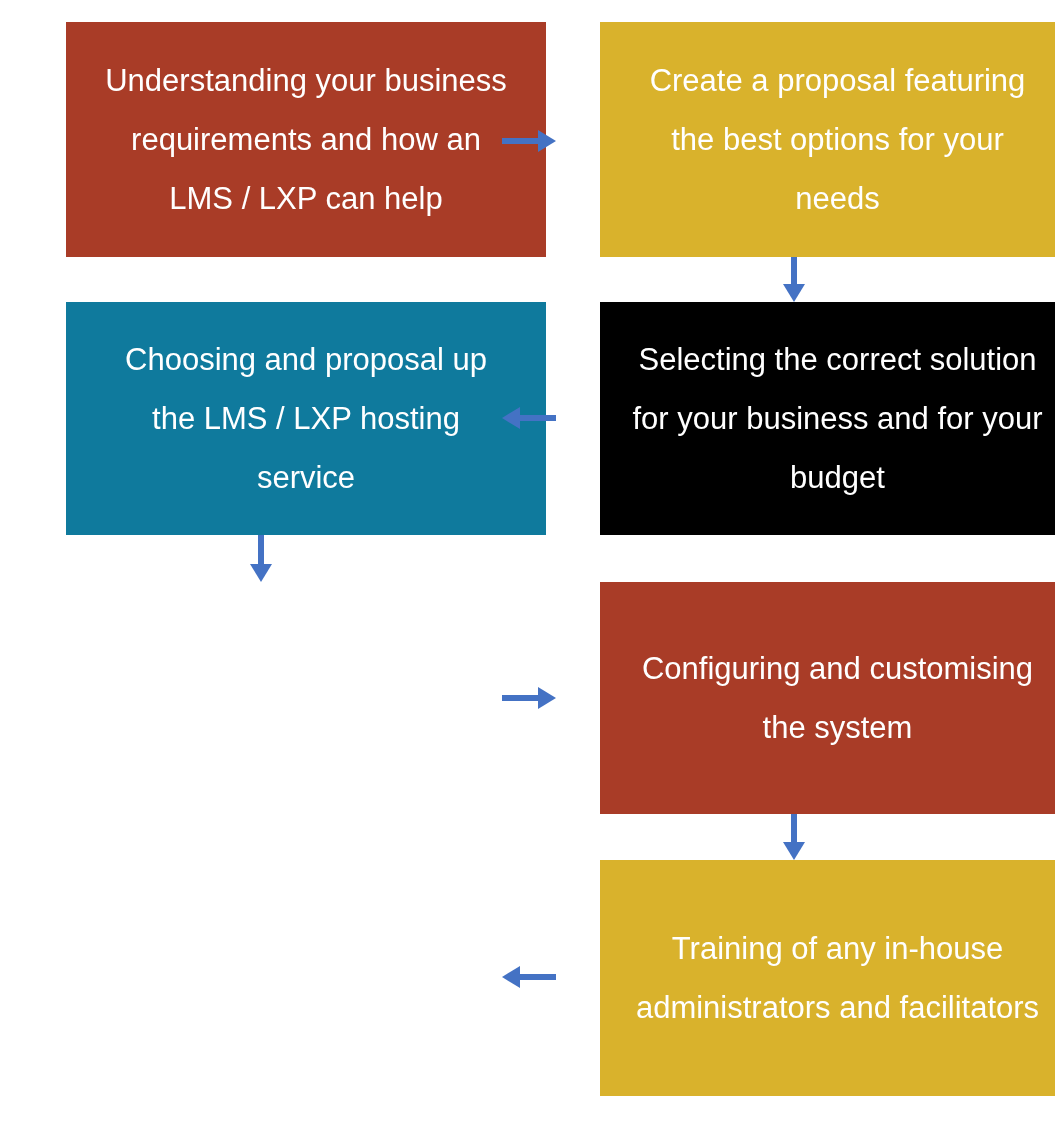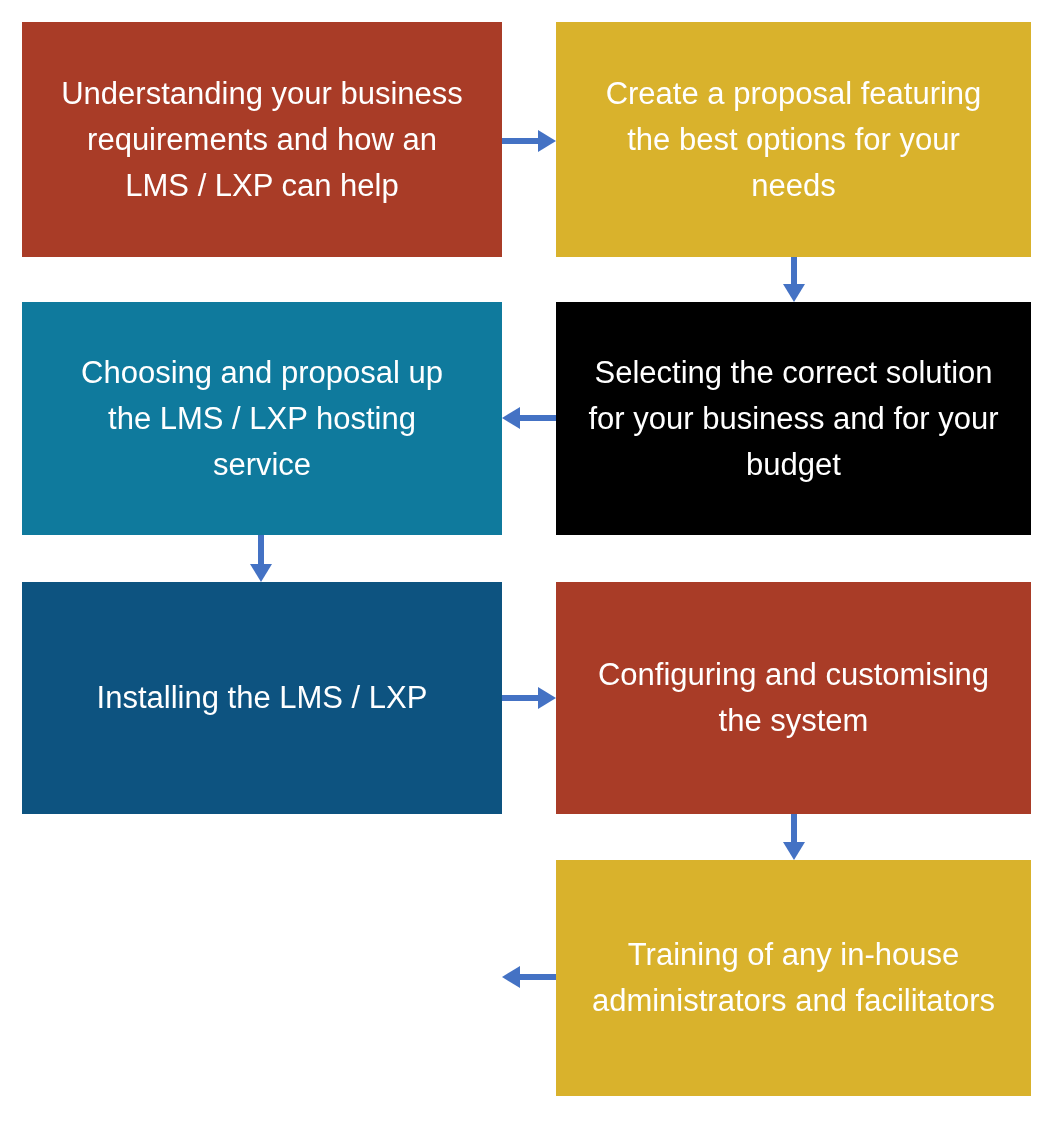--- a/index.html
+++ b/index.html
@@ -13,22 +13,23 @@
   }
   .canvas { position: absolute; inset: 0; }
   .step {
     position: absolute;
     display: flex;
     align-items: center;
     justify-content: flex-start;
     text-align: center;
     color: #FFFFFF;
     font-size: 31px;
-    line-height: 46px;
+    line-height: 59px;
     font-weight: 400;
+    margin-left: 44px;
   }
   .step .label { display: block; width: 100%; }
   .col-left  { padding: 0 34px; }
   .col-right { padding: 0 26px; }
 
   #step-1 { left: 22px;  top: 22px;  width: 480px; height: 235px; }
   #step-2 { left: 556px; top: 22px;  width: 475px; height: 235px; }
   #step-3 { left: 556px; top: 302px; width: 475px; height: 233px; }
   #step-4 { left: 22px;  top: 302px; width: 480px; height: 233px; }
   #step-5 { left: 22px;  top: 582px; width: 480px; height: 232px; }
@@ -59,23 +60,20 @@
   </div>
 
   <div class="step col-right" id="step-3" style="background-color: #000000;">
     <span class="label">Selecting the correct solution for your business and for your budget</span>
   </div>
 
   <div class="step col-left" id="step-4" style="background-color: rgb(15, 122, 157);">
     <span class="label">Choosing and proposal up the LMS / LXP hosting service</span>
   </div>
 
-  <div class="step col-left" id="step-5" style="background-color: rgb(13, 83, 128);">
-    <span class="label">Installing the LMS / LXP</span>
-  </div>
 
   <div class="step col-right" id="step-6" style="background-color: rgb(169, 60, 39);">
     <span class="label">Configuring and customising the system</span>
   </div>
 
   <div class="step col-right" id="step-7" style="background-color: rgb(217, 178, 44);">
     <span class="label">Training of any in-house administrators and facilitators</span>
   </div>
 
 

